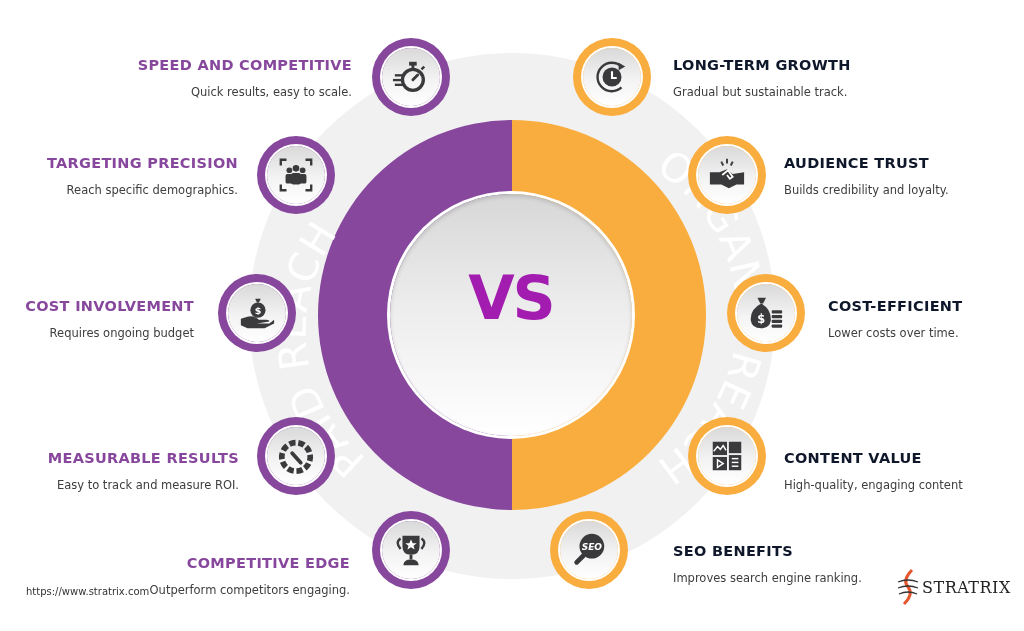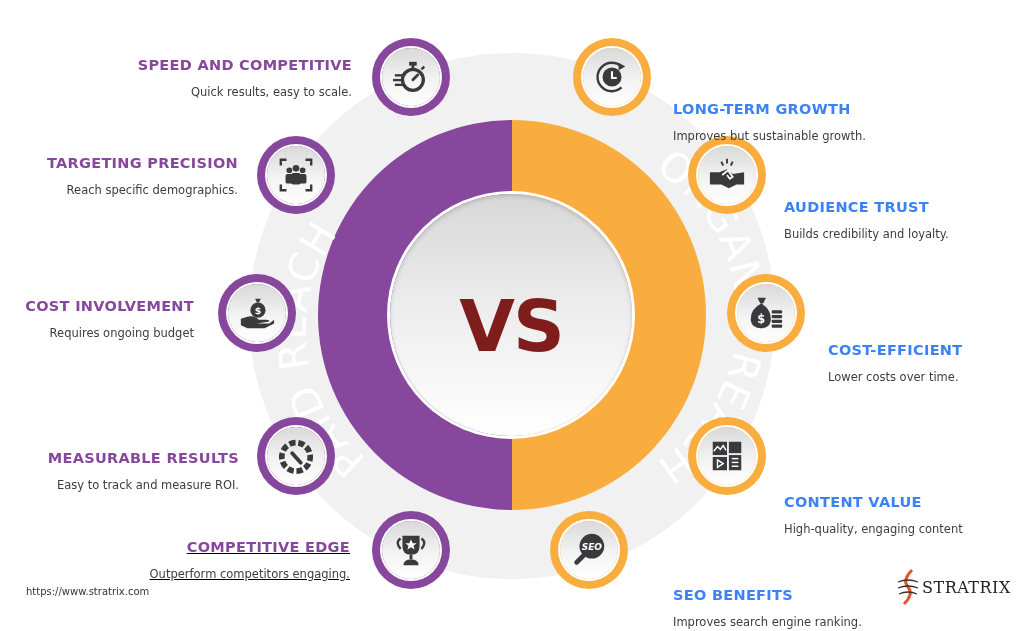--- a/index.html
+++ b/index.html
@@ -6,37 +6,37 @@
   body { width:1024px; height:631px; background:#ffffff; position:relative; overflow:hidden;
          font-family:"DejaVu Sans", sans-serif; }
   .stage { position:absolute; left:0; top:0; width:1024px; height:631px; }
   .bg-circle { position:absolute; left:249px; top:53px; width:526px; height:526px; border-radius:50%;
                background:#f1f1f1; }
   .ring { position:absolute; left:318px; top:120px; width:388px; height:390px; border-radius:50%;
           background:linear-gradient(to right, #86479c 0%, #86479c 50%, #f9ad3e 50%, #f9ad3e 100%); }
   .inner { position:absolute; left:390px; top:194px; width:242px; height:242px; border-radius:50%;
            background:linear-gradient(to bottom, #d7d7d7 0%, #ececec 45%, #ffffff 100%);
            box-shadow: 0 0 0 3px #ffffff, 0 2px 4px rgba(0,0,0,0.15) inset; }
-  .vs { position:absolute; left:390px; top:205px; width:242px; height:242px; display:flex;
+  .vs { position:absolute; left:390px; top:177px; width:242px; height:242px; display:flex;
         align-items:center; justify-content:center; font-family:"DejaVu Sans", sans-serif;
-        font-weight:bold; font-size:72px; color:#7f1d1d; letter-spacing:-2px; }
+        font-weight:bold; font-size:60px; color:#a21caf; letter-spacing:-2px; }
   .ring-text { position:absolute; left:0; top:0; width:1024px; height:631px; pointer-events:none; }
   .icon-badge { position:absolute; width:78px; height:78px; border-radius:50%; }
   .icon-badge.paid { background:#86479c; }
   .icon-badge.org { background:#f9ad3e; }
   .icon-badge .disc { position:absolute; left:10px; top:10px; width:58px; height:58px; border-radius:50%;
         background:linear-gradient(to bottom, #d9d9d9 0%, #f3f3f3 55%, #ffffff 100%);
         box-shadow: 0 0 0 2px #ffffff; display:flex; align-items:center; justify-content:center; }
   .icon-badge svg { width:38px; height:38px; }
   .label { position:absolute; width:300px; }
   .label.left { text-align:right; }
   .label.right { text-align:left; }
   .label .title { font-weight:bold; font-size:14.5px; letter-spacing:0.3px; line-height:18px; }
   .label.left .title { color:#86479c; }
-  .label.right .title { color:#3b82f6;margin-top:44px; }
+  .label.right .title { color:#0f172a; }
   .label .desc { font-size:11.5px; color:#3d3d3d; line-height:16px; margin-top:10px; }
   .url { position:absolute; left:26px; top:586px; font-size:10px; color:#333; }
   .logo { position:absolute; left:896px; top:568px; display:flex; align-items:center;text-align:center; }
   .logo .word { font-family:"DejaVu Serif", serif; font-size:16px; color:#222; letter-spacing:0.5px; margin-left:2px; }
 </style>
 </head>
 <body>
 
 <div class="stage">
   <div class="bg-circle"></div>
@@ -184,28 +184,28 @@
     <div class="desc">Reach specific demographics.</div>
   </div>
   <div class="label left" style="left:-106px;top:297px;">
     <div class="title">COST INVOLVEMENT</div>
     <div class="desc">Requires ongoing budget</div>
   </div>
   <div class="label left" style="left:-61px;top:449px;">
     <div class="title">MEASURABLE RESULTS</div>
     <div class="desc">Easy to track and measure ROI.</div>
   </div>
-  <div class="label left" style="left:50px;top:538px;text-decoration:underline;">
+  <div class="label left" style="left:50px;top:554px;">
     <div class="title">COMPETITIVE EDGE</div>
     <div class="desc">Outperform competitors engaging.</div>
   </div>
 
   <div class="label right" style="left:673px;top:56px;">
     <div class="title">LONG-TERM GROWTH</div>
-    <div class="desc">Improves but sustainable growth.</div>
+    <div class="desc">Gradual but sustainable track.</div>
   </div>
   <div class="label right" style="left:784px;top:154px;">
     <div class="title">AUDIENCE TRUST</div>
     <div class="desc">Builds credibility and loyalty.</div>
   </div>
   <div class="label right" style="left:828px;top:297px;">
     <div class="title">COST-EFFICIENT</div>
     <div class="desc">Lower costs over time.</div>
   </div>
   <div class="label right" style="left:784px;top:449px;">

